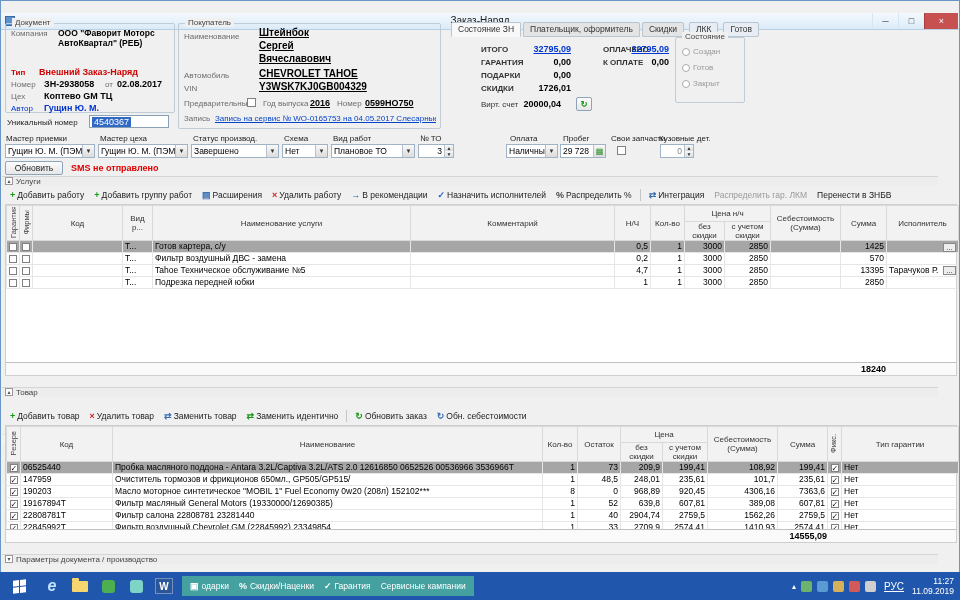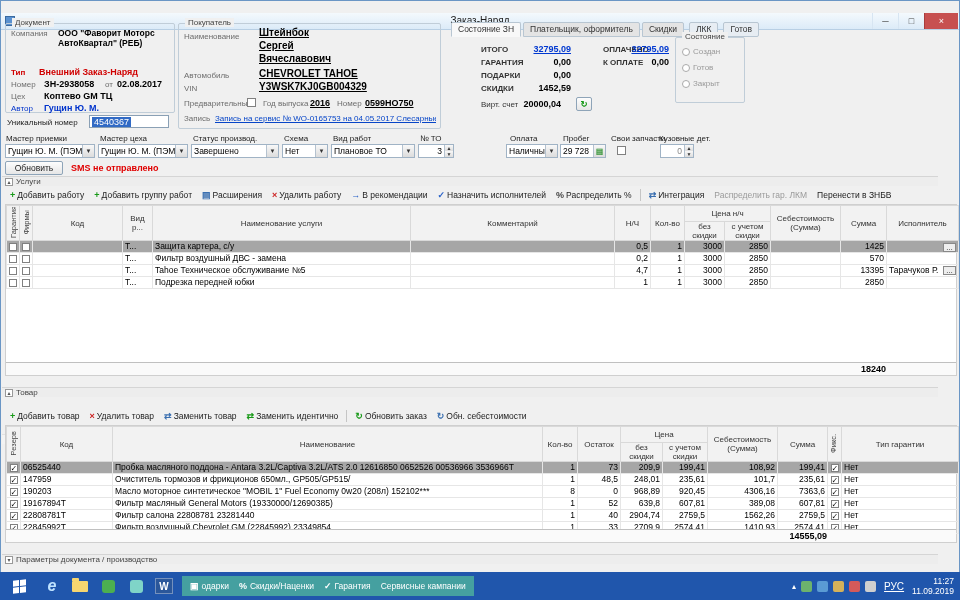--- a/index.html
+++ b/index.html
@@ -47,21 +47,21 @@
   .tab.active{background:#f8f8f8;border-bottom-color:#f8f8f8;}
   .tab.btnlike{border-radius:2px;background:#e7edf3;margin-left:3px;}
   
   .tlab{position:absolute;font-size:8px;font-weight:bold;color:#333;white-space:nowrap;margin-left:24px;}
   .tval{position:absolute;font-size:9px;font-weight:bold;text-align:right;color:#000;}
   .tval.blue{color:#0038d0;}
   .radio{position:absolute;display:flex;align-items:center;gap:3px;}
   .rc{width:8px;height:8px;border:1px solid #aaa;border-radius:50%;background:#fff;}
   .rl{font-size:8px;color:#999;}
   
-  .secbar{position:absolute;left:1px;width:936px;height:10px;background:#ededed;border-top:1px solid #d5d5d5;display:flex;align-items:center;font-size:8px;color:#444;}
+  .secbar{position:absolute;left:1px;width:936px;height:10px;background:#ededed;border-top:1px solid #d5d5d5;display:flex;font-size:8px;color:#444;}
   .secbar.sub{background:#f3f3f3;border-top:1px solid #e2e2e2;margin-top:36px;}
   .exp{width:8px;height:8px;border:1px solid #999;background:#fff;margin:0 3px;font-size:6px;line-height:7px;text-align:center;color:#555;}
   
   .toolbar{position:absolute;display:flex;align-items:center;font-size:8.5px;color:#222;}
   .tb-btn{display:flex;align-items:center;gap:2px;padding:1px 4px;border:1px solid transparent;white-space:nowrap;}
   .tb-btn.disabled{color:#9a9a9a;}
   .tb-ic{font-weight:bold;font-size:9px;line-height:9px;}
   .tb-sep{width:1px;height:12px;background:#c5c5c5;margin:0 3px;display:inline-block;}
   
   .gridwrap{position:absolute;background:#fff;border:1px solid #cfcfcf;}
@@ -165,21 +165,21 @@
   <span class="tval blue u" style="left:500px;top:43px;width:70px">32795,09</span>
   <span class="tlab" style="left:578px;top:44px">ОПЛАЧЕНО</span>
   <span class="tval blue u" style="left:622px;top:43px;width:46px">32795,09</span>
   <span class="tlab" style="left:456px;top:57px">ГАРАНТИЯ</span>
   <span class="tval" style="left:500px;top:56px;width:70px">0,00</span>
   <span class="tlab" style="left:578px;top:57px">К ОПЛАТЕ</span>
   <span class="tval" style="left:622px;top:56px;width:46px">0,00</span>
   <span class="tlab" style="left:456px;top:70px">ПОДАРКИ</span>
   <span class="tval" style="left:500px;top:69px;width:70px">0,00</span>
   <span class="tlab" style="left:456px;top:83px">СКИДКИ</span>
-  <span class="tval" style="left:500px;top:82px;width:70px">1452,59</span>
+  <span class="tval" style="left:500px;top:82px;width:70px">1726,01</span>
   <span class="tlab" style="left:456px;top:99px;font-weight:normal">Вирт. счет</span>
   <span class="tval" style="left:500px;top:98px;width:60px">20000,04</span>
   <div class="btn" style="left:575px;top:96px;width:16px;height:14px;color:#179917;font-weight:bold">↻</div>
 
   <div class="group" style="left:674px;top:36px;width:70px;height:66px">
     <span class="gtitle">Состояние</span>
     <span class="radio" style="left:6px;top:9px">
         <span class="rc"></span>
         <span class="rl">Создан</span>
       </span>
@@ -332,21 +332,21 @@
           <th>без скидки</th>
           <th>с учетом скидки</th>
         </tr>
       </thead>
       <tbody id="svc-body">
           <tr class="sel">
             <td class="c"><span class="cb"></span></td>
             <td class="c"><span class="cb"></span></td>
             <td class=""></td>
             <td class="">Т...</td>
-            <td class="">Защита картера, с/у</td>
+            <td class="">Готов картера, с/у</td>
             <td class=""></td>
             <td class="r">0,5</td>
             <td class="r">1</td>
             <td class="r">3000</td>
             <td class="r">2850</td>
             <td class="r"></td>
             <td class="r">1425</td>
             <td class=""><span class="picker">…</span><span></span></td>
           </tr>
           <tr>

